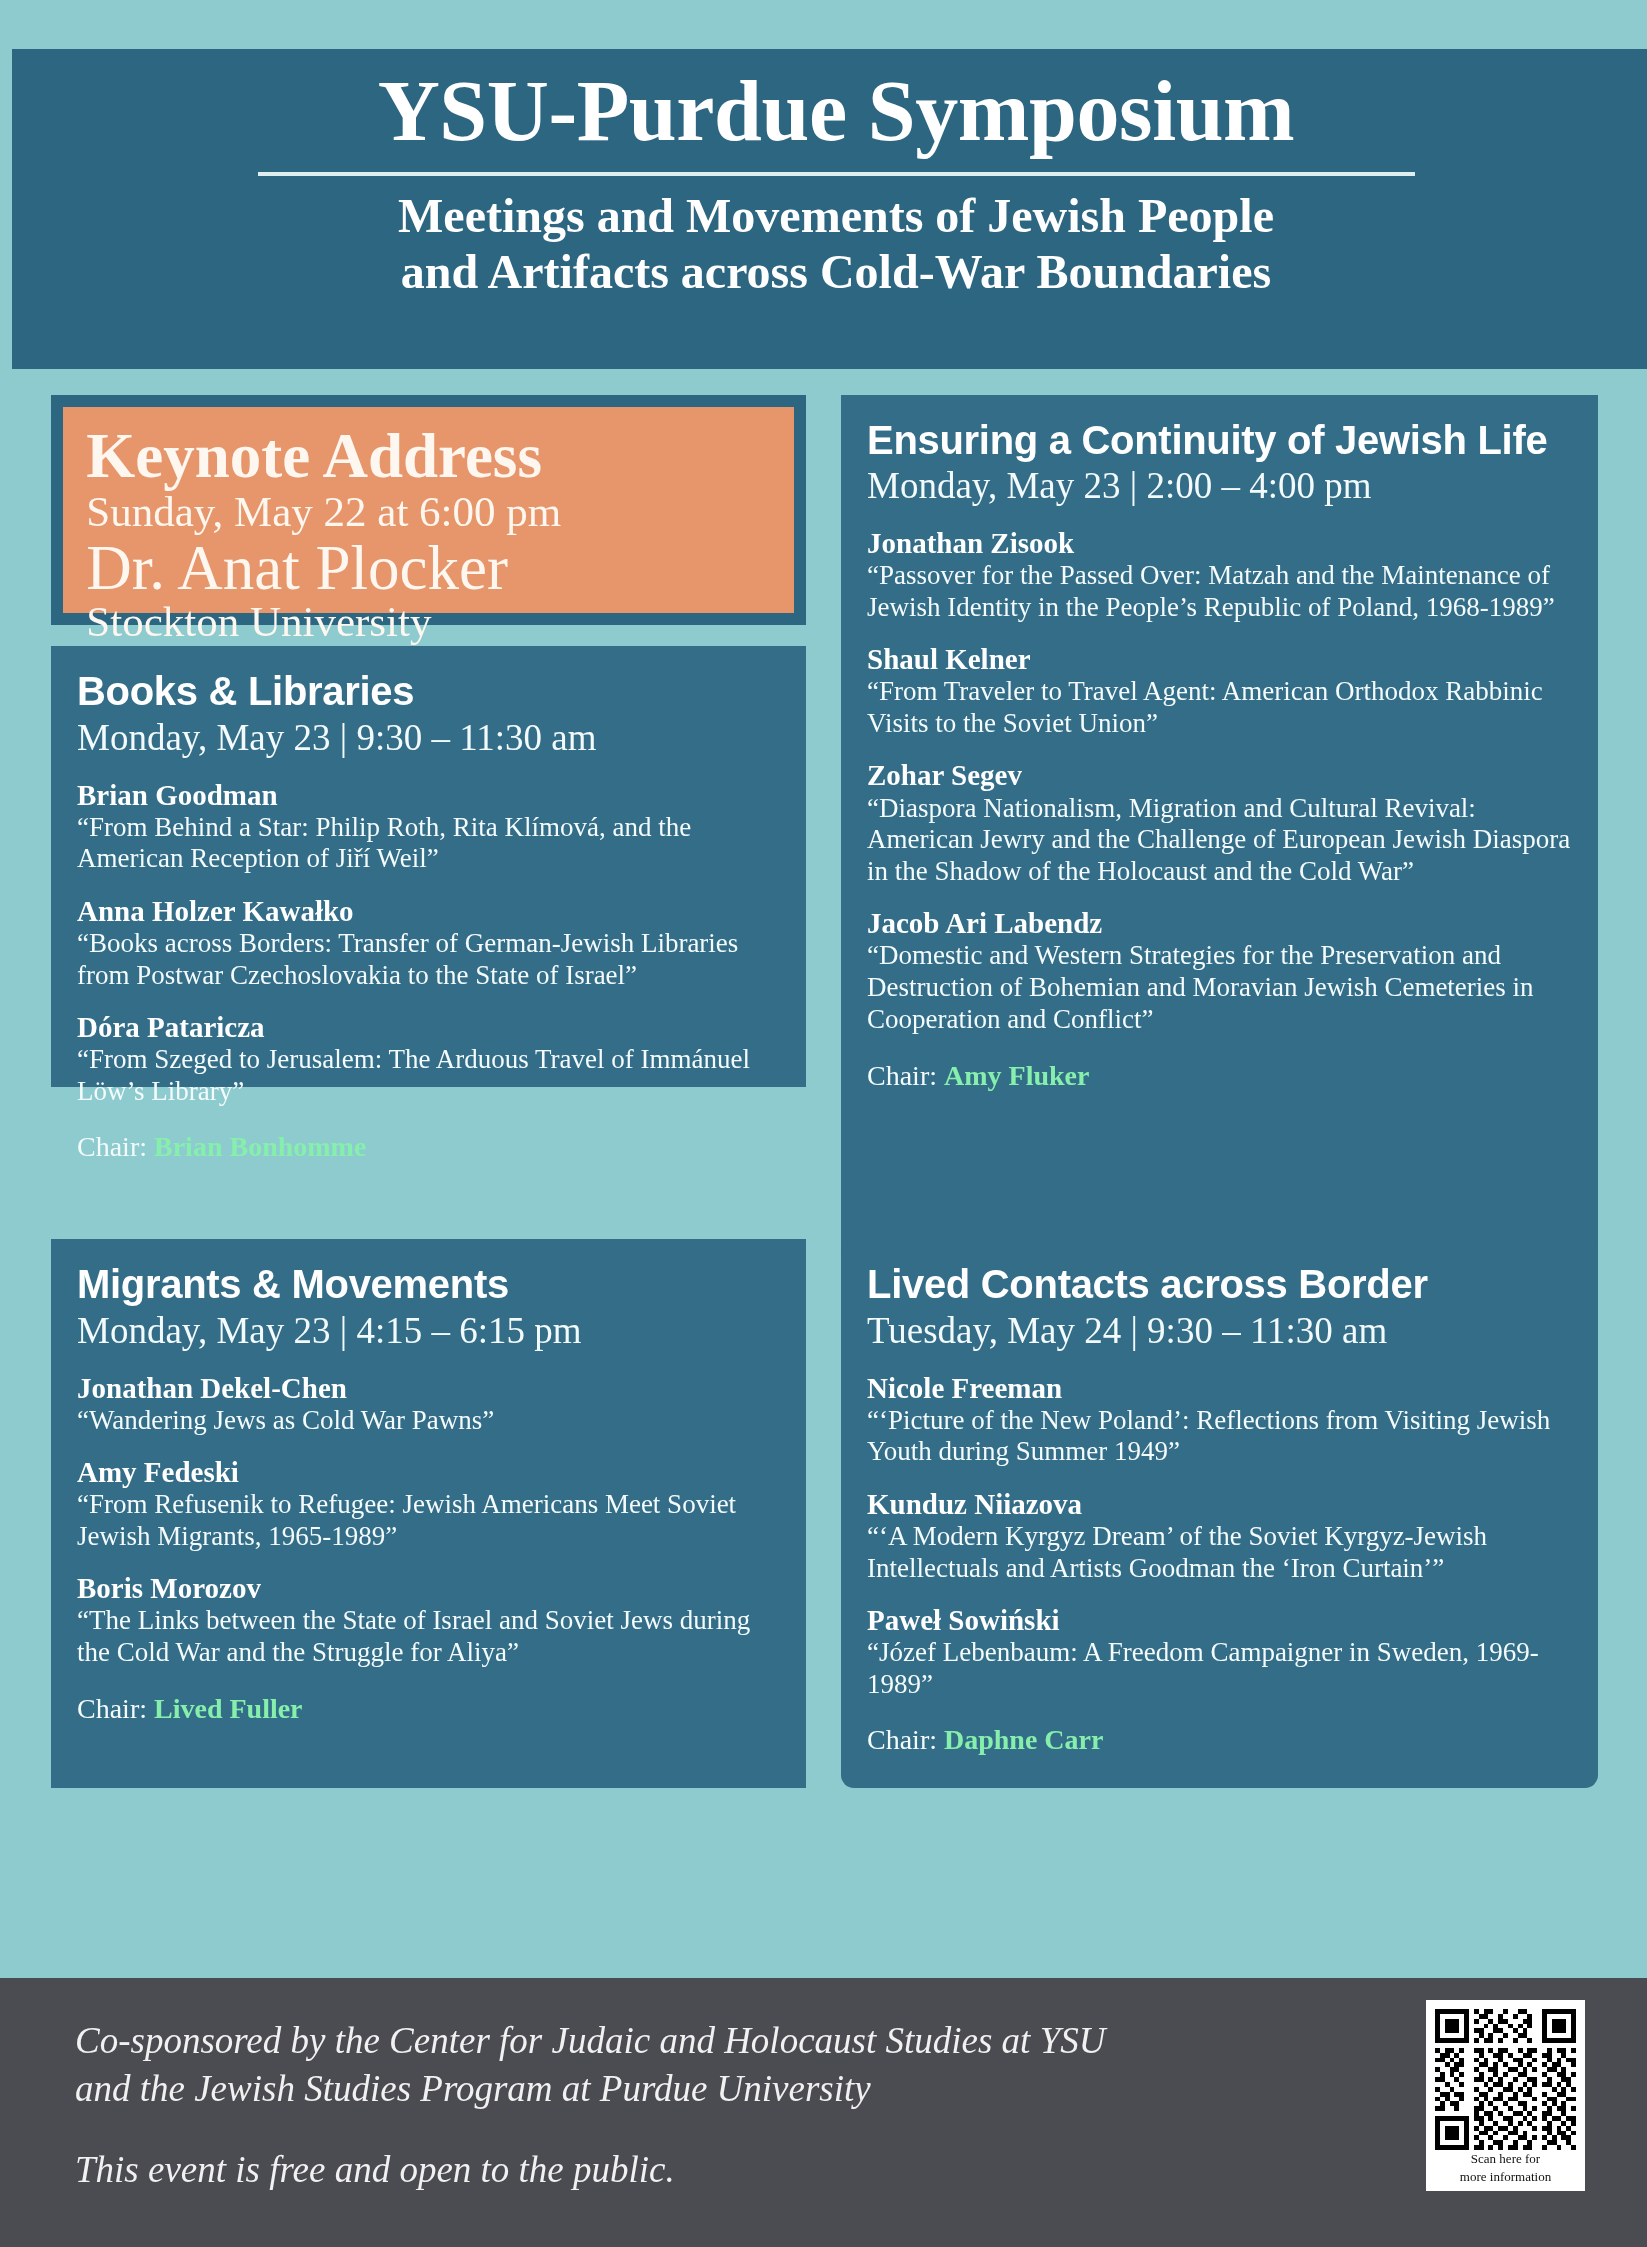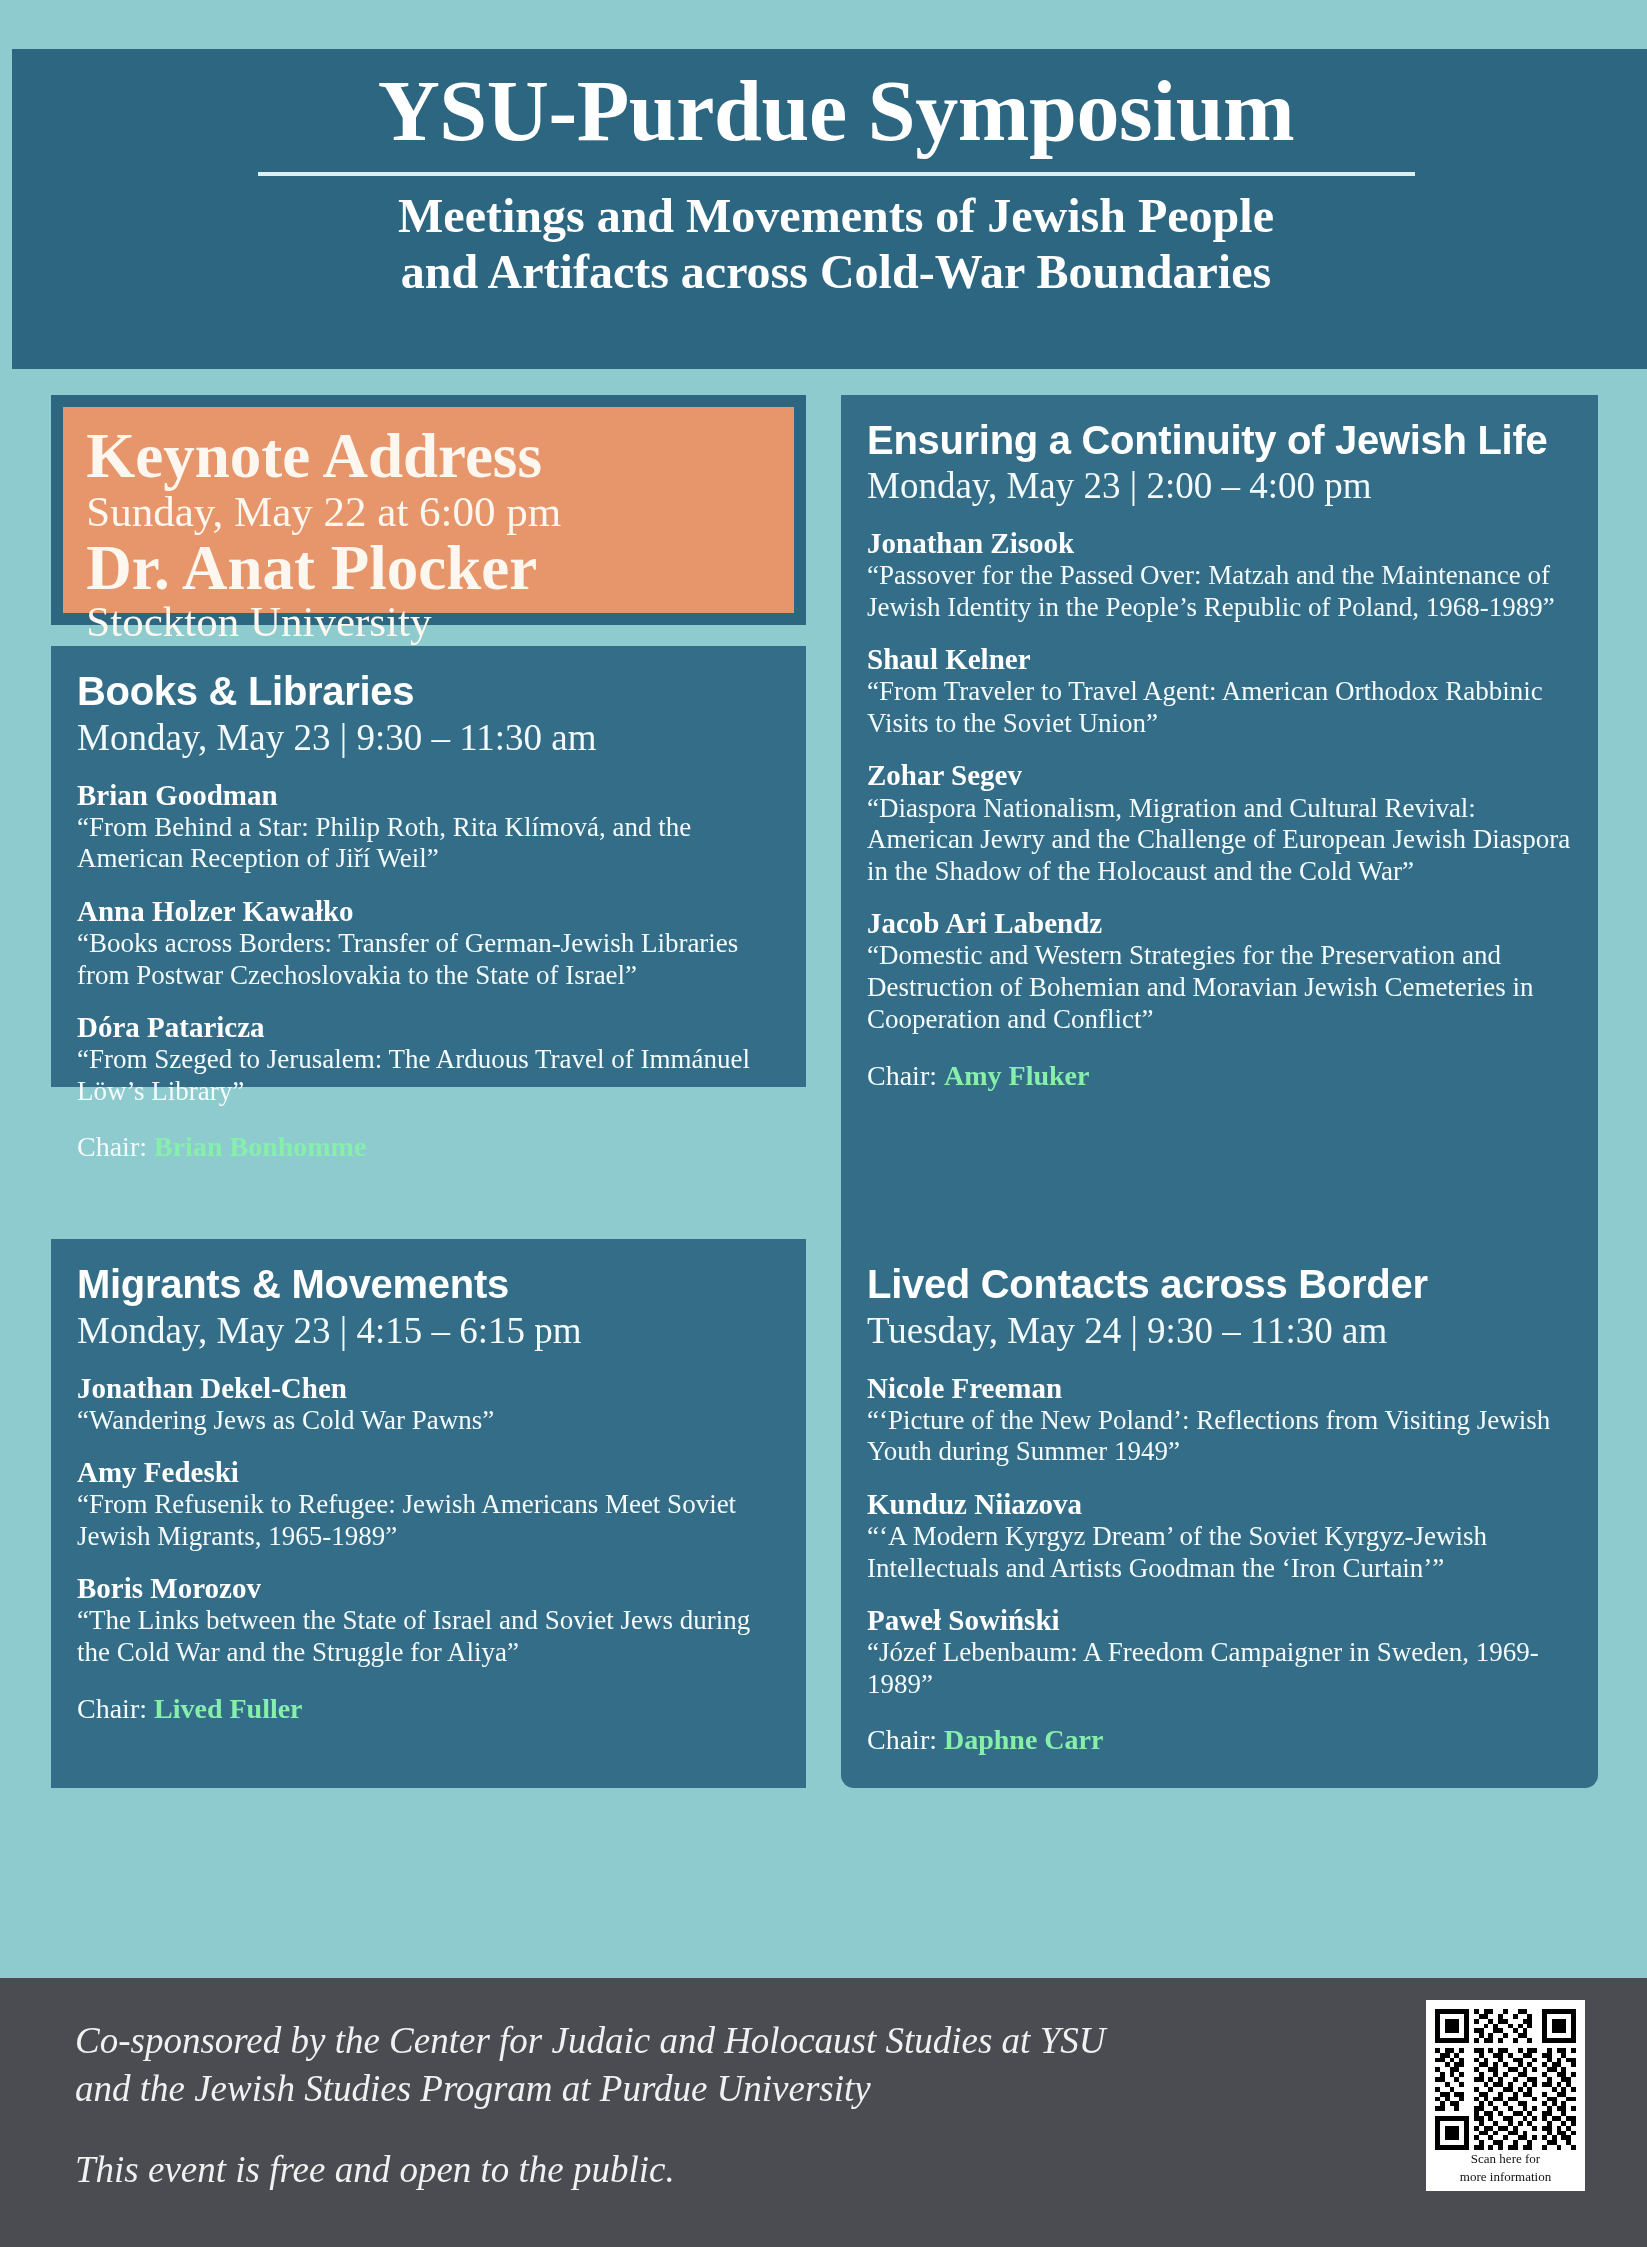--- a/index.html
+++ b/index.html
@@ -100,21 +100,21 @@
   .kn-when {
     font-family: "Liberation Serif", serif;
     font-size: 43px;
     line-height: 1.06;
     color: #fdf7ef;
     margin-top: 1.8px;
   }
 
   .kn-speaker {
     font-family: "Liberation Serif", serif;
-    font-weight: bold;
+    font-weight: normal;
     font-size: 63px;
     line-height: 0.98;
     color: #fdf7ef;
     margin-top: 3.5px;
   }
 
   .kn-affil {
     font-family: "Liberation Serif", serif;
     font-size: 43px;
     line-height: 1.06;

